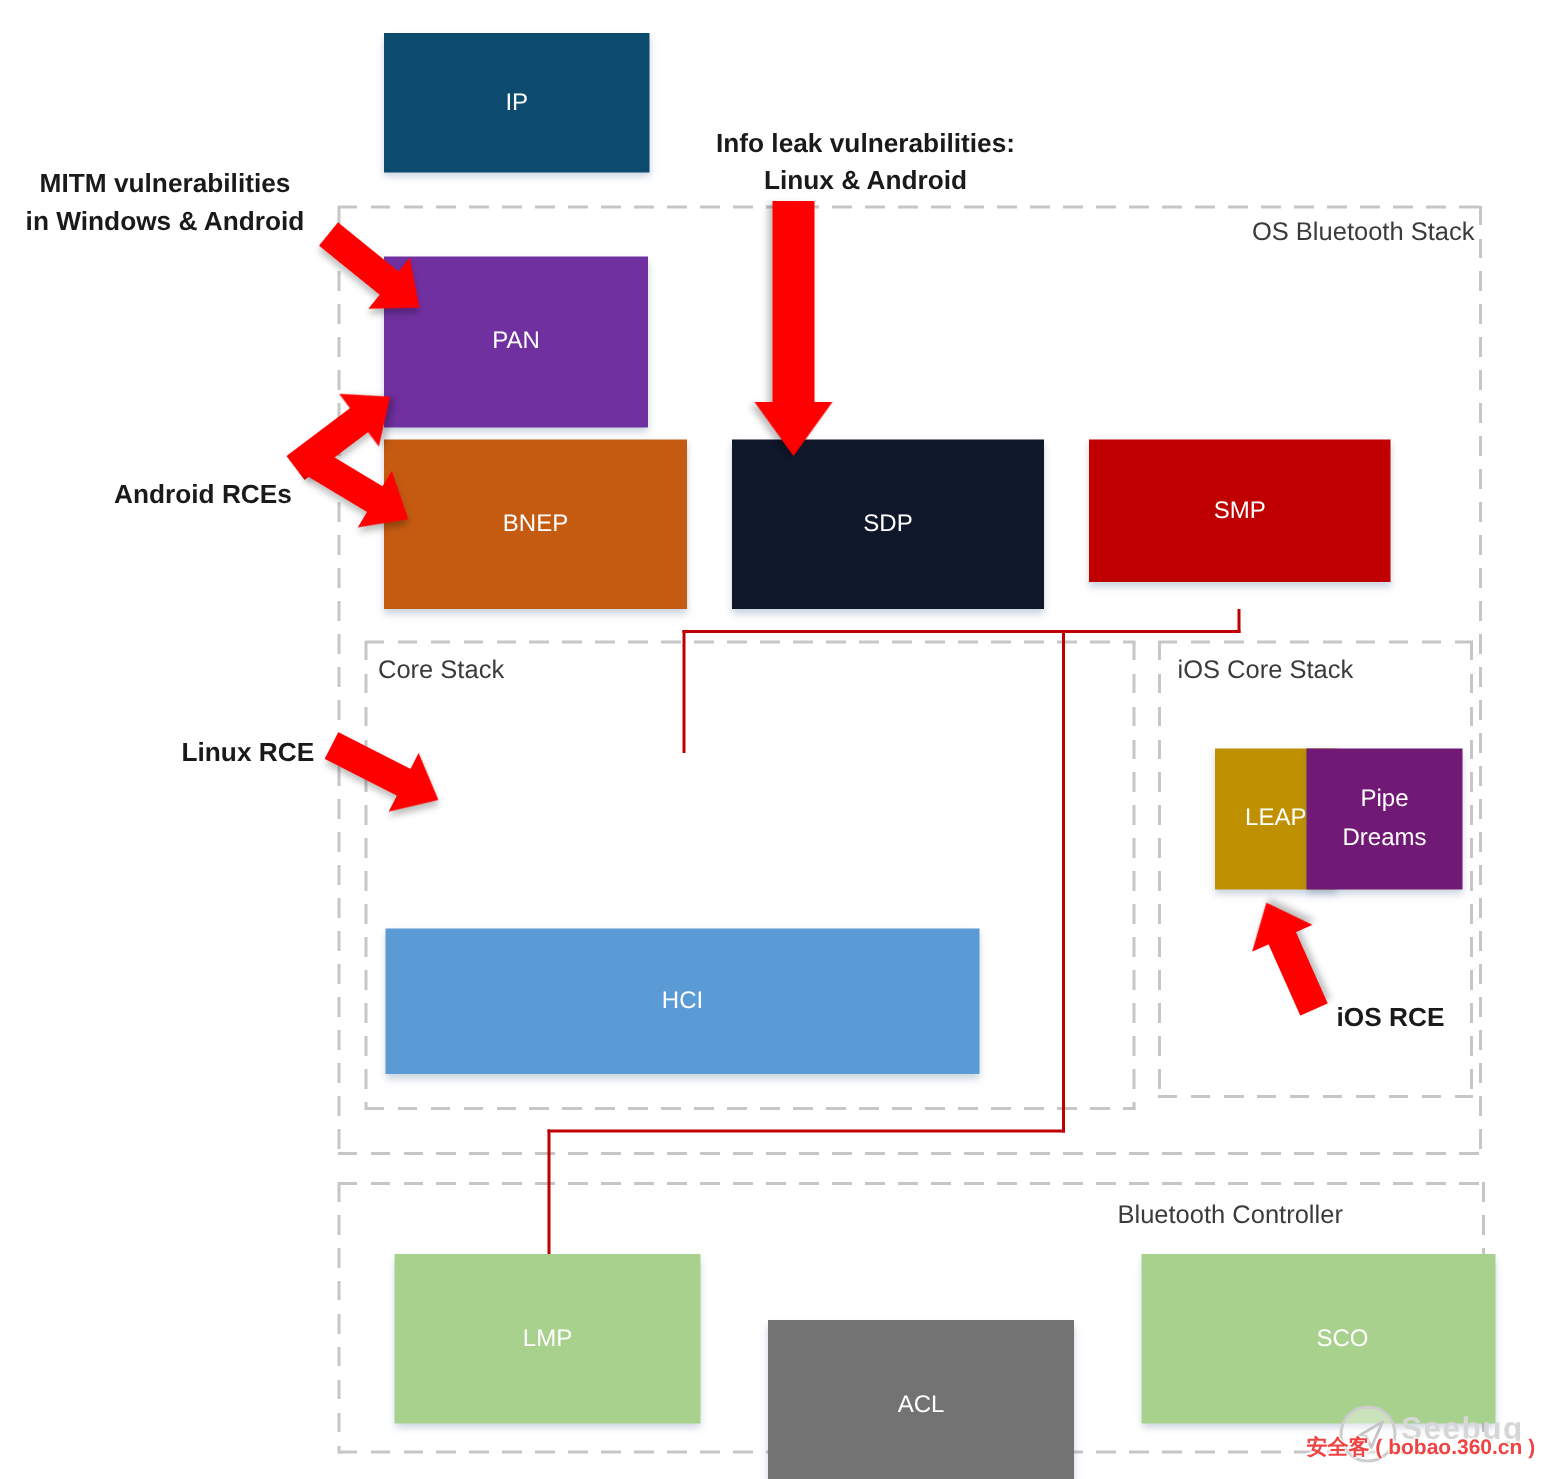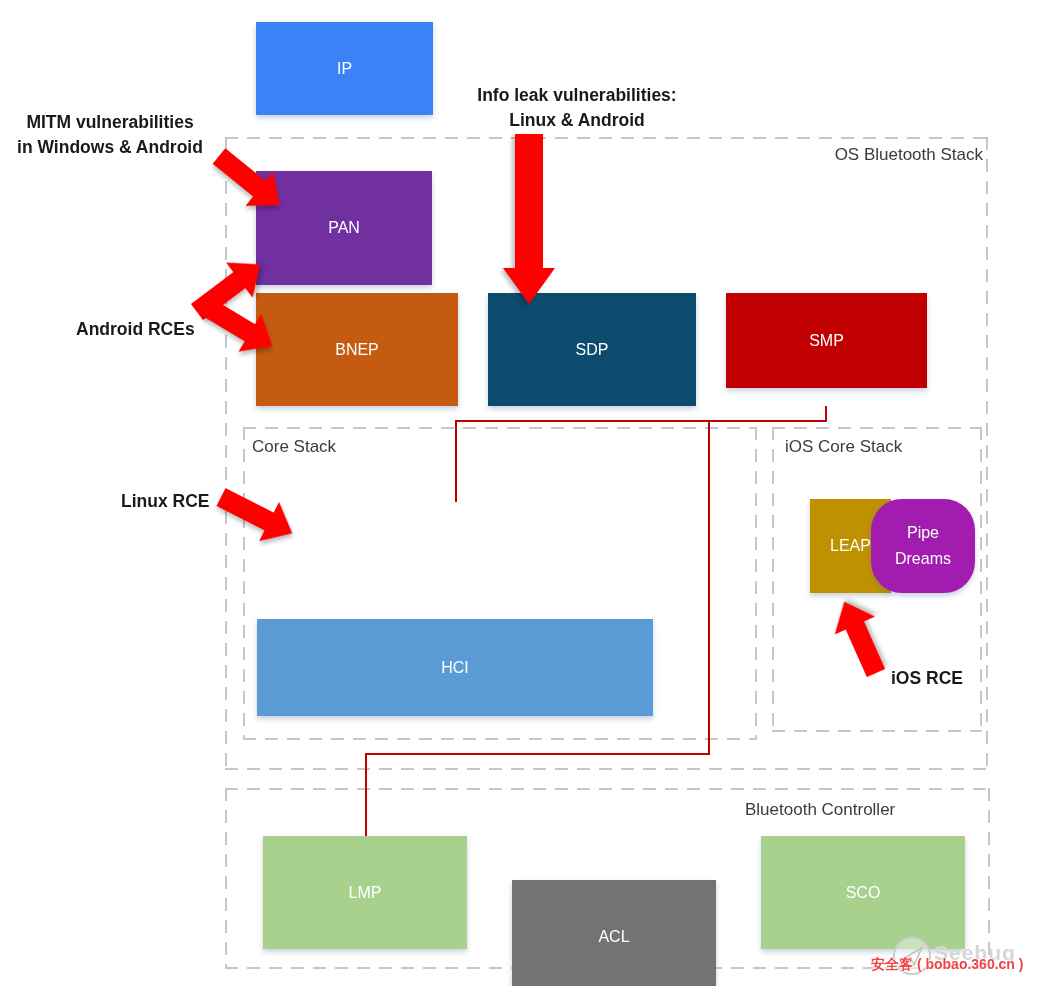--- a/index.html
+++ b/index.html
@@ -43,21 +43,21 @@
   #b-pan  {left:256px;top:155px;width:176px;height:114px;margin-top:16px;}
   #b-bnep {left:256px;top:293px;width:202px;height:113px;text-align:right;}
   #b-sdp  {left:488px;top:293px;width:208px;height:113px;}
   #b-smp  {left:726px;top:293px;width:201px;height:95px;}
   #b-l2cap{left:257px;top:501px;width:396px;height:92px;}
   #b-hci  {left:257px;top:619px;width:396px;height:97px;}
   #b-leap {left:781px;top:499px;width:81px; height:94px;margin-left:29px;}
   #b-pipe {left:871px;top:499px;width:104px;height:94px;padding:0 14px;box-sizing:border-box;}
   #b-lmp  {left:263px;top:836px;width:204px;height:113px;}
   #b-acl  {left:512px;top:836px;width:204px;height:113px;}
-  #b-sco  {left:761px;top:836px;width:204px;height:113px;}
+  #b-sco  {left:761px;top:836px;width:204px;height:113px;padding-left:32px;}
   
   .arrow{position:absolute;overflow:visible;filter:drop-shadow(2px 3px 2px rgba(0,0,0,0.25));}
   #ar-mitm {left:219px;top:134px;transform:rotate(39deg);transform-origin:0 22px;}
   #ar-and1 {left:197px;top:290px;transform:rotate(-37deg);transform-origin:0 22px;}
   #ar-and2 {left:207px;top:285px;transform:rotate(31deg);transform-origin:0 22px;}
   #ar-linux{left:221px;top:475px;transform:rotate(27deg);transform-origin:0 22px;}
   #ar-ios  {left:876px;top:651px;transform:rotate(-114deg);transform-origin:0 22px;}
   #ar-info {left:529px;top:108px;transform:rotate(90deg);transform-origin:0 26px;}
   
   .note{
@@ -103,42 +103,42 @@
     <div class="clabel">Bluetooth Controller</div>
   </div>
 
   <div class="conn" id="ln1" style="background-color: rgb(192, 0, 0);"></div>
   <div class="conn" id="ln2" style="background-color: rgb(192, 0, 0);"></div>
   <div class="conn" id="ln3" style="background-color: rgb(192, 0, 0);"></div>
   <div class="conn" id="ln4" style="background-color: rgb(192, 0, 0);"></div>
   <div class="conn" id="ln5" style="background-color: rgb(192, 0, 0);"></div>
   <div class="conn" id="ln6" style="background-color: rgb(192, 0, 0);"></div>
 
-  <div class="box" id="b-ip" style="background-color: #3b82f6;">
+  <div class="box" id="b-ip" style="background-color: #0c4a6e;">
     <span>IP</span>
     </div>
   <div class="box" id="b-pan" style="background-color: rgb(112, 48, 160);">
     <span>PAN</span>
     </div>
   <div class="box" id="b-bnep" style="background-color: rgb(197, 90, 17);">
     <span>BNEP</span>
     </div>
-  <div class="box" id="b-sdp" style="background-color: #0c4a6e; align-items: center;">
+  <div class="box" id="b-sdp" style="background-color: #0f172a; align-items: center;">
     <span>SDP</span>
     </div>
   <div class="box" id="b-smp" style="background-color: rgb(192, 0, 0);">
     <span>SMP</span>
     </div>
   <div class="box" id="b-hci" style="background-color: rgb(91, 155, 213);">
     <span>HCI</span>
     </div>
   <div class="box" id="b-leap" style="background-color: rgb(191, 144, 0);">
     <span>LEAP</span>
     </div>
-  <div class="box" id="b-pipe" style="background-color: #a21caf; border-radius: 31px;">
+  <div class="box" id="b-pipe" style="background-color: #701a75;">
     <span>Pipe Dreams</span>
     </div>
   <div class="box" id="b-lmp" style="background-color: rgb(169, 209, 142);">
     <span>LMP</span>
     </div>
   <div class="box" id="b-acl" style="background-color: #737373; margin-top: 44px;">
     <span>ACL</span>
     </div>
   <div class="box" id="b-sco" style="background-color: rgb(169, 209, 142);">
     <span>SCO</span>

